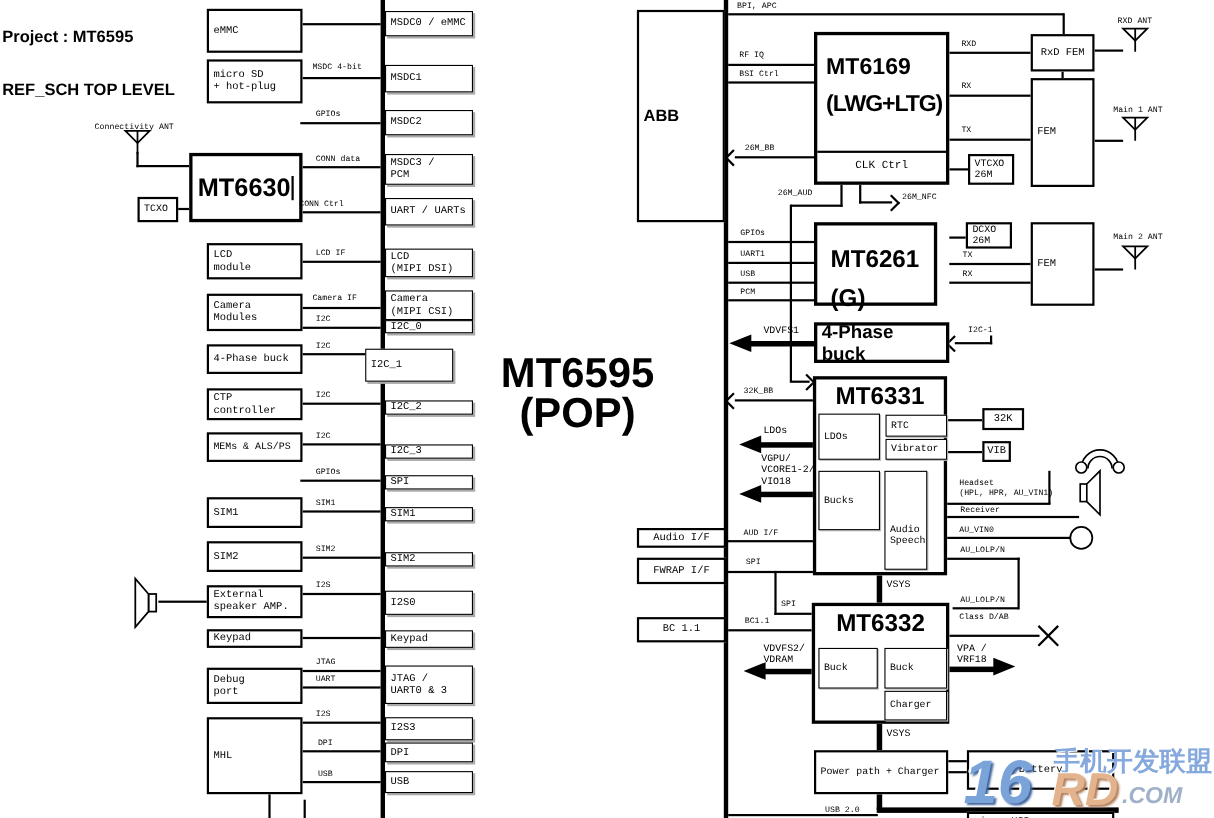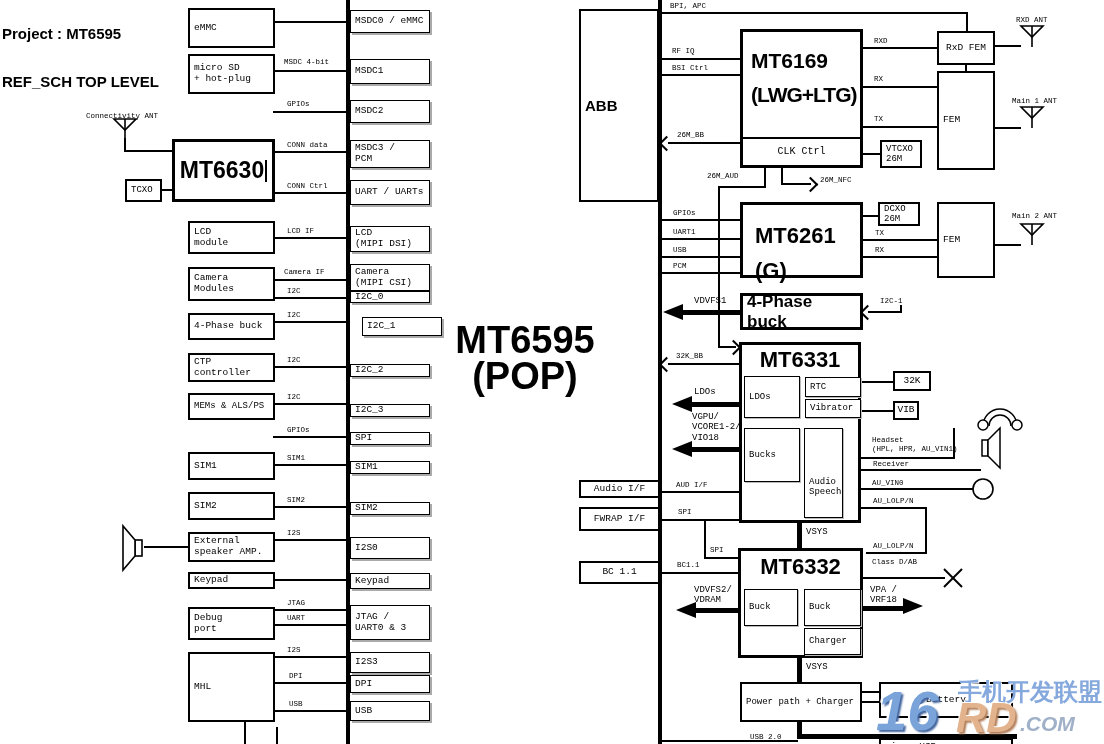--- a/index.html
+++ b/index.html
@@ -162,21 +162,21 @@
   <div class="bx ifx" style="left:350px;top:59px;width:80px;height:25px"><span>MSDC1</span></div>
   <div class="bx ifx" style="left:350px;top:100px;width:80px;height:23px"><span>MSDC2</span></div>
   <div class="bx ifx" style="left:350px;top:140px;width:80px;height:28px"><span>MSDC3 /
 PCM</span></div>
   <div class="bx ifx" style="left:350px;top:180px;width:80px;height:25px"><span>UART / UARTs</span></div>
   <div class="bx ifx" style="left:350px;top:226px;width:80px;height:26px"><span>LCD
 (MIPI DSI)</span></div>
   <div class="bx ifx" style="left:350px;top:264px;width:80px;height:27px"><span>Camera
 (MIPI CSI)</span></div>
   <div class="bx ifx" style="left:350px;top:291px;width:80px;height:12px"><span>I2C_0</span></div>
-  <div class="bx ifx" style="left:362px;top:317px;width:80px;height:19px"><span>I2C_1</span></div>
+  <div class="bx ifx" style="left:332px;top:317px;width:80px;height:30px"><span>I2C_1</span></div>
   <div class="bx ifx" style="left:350px;top:364px;width:80px;height:13px"><span>I2C_2</span></div>
   <div class="bx ifx" style="left:350px;top:404px;width:80px;height:13px"><span>I2C_3</span></div>
   <div class="bx ifx" style="left:350px;top:432px;width:80px;height:13px"><span>SPI</span></div>
   <div class="bx ifx" style="left:350px;top:461px;width:80px;height:13px"><span>SIM1</span></div>
   <div class="bx ifx" style="left:350px;top:502px;width:80px;height:13px"><span>SIM2</span></div>
   <div class="bx ifx" style="left:350px;top:537px;width:80px;height:22px"><span>I2S0</span></div>
   <div class="bx ifx" style="left:350px;top:573px;width:80px;height:16px"><span>Keypad</span></div>
   <div class="bx ifx" style="left:350px;top:605px;width:80px;height:35px"><span>JTAG /
 UART0 &amp; 3</span></div>
   <div class="bx ifx" style="left:350px;top:652px;width:80px;height:21px"><span>I2S3</span></div>
@@ -196,21 +196,21 @@
   </div>
 
   <div class="bx" style="left:880px;top:140px;width:42px;height:28px;font-size:9px"><span>VTCXO
 26M</span></div>
   <div class="bx" style="left:937px;top:31px;width:58px;height:34px;justify-content:center"><span>RxD FEM</span></div>
   <div class="bx" style="left:937px;top:71px;width:58px;height:99px"><span>FEM</span></div>
   <div class="bx" style="left:937px;top:202px;width:58px;height:76px"><span>FEM</span></div>
   <div class="bx" style="left:878px;top:202px;width:42px;height:24px;font-size:9px"><span>DCXO
 26M</span></div>
 
-  <div class="bx thk" style="left:740px;top:202px;width:123px;height:76px;padding:0">
+  <div class="bx thk" style="left:740px;top:202px;width:112px;height:76px;padding:0">
     <div style="position:absolute;left:12px;top:8px" class="chipname">
       <div style="font-size:22px;line-height:24px">MT6261</div>
       <div style="font-size:22px;line-height:24px">(G)</div>
     </div>
   </div>
 
   <div class="bx thk" style="left:740px;top:293px;width:123px;height:37px;justify-content:center">
     <span class="chipname" style="font-size:17px">4-Phase buck</span></div>
 
   <div class="bx thk" style="left:739px;top:342px;width:122px;height:181px;padding:0;align-items:flex-start;justify-content:center">
@@ -235,21 +235,21 @@
   <div class="bx inner" style="left:804px;top:589px;width:57px;height:37px"><span>Buck</span></div>
   <div class="bx inner" style="left:804px;top:628px;width:57px;height:27px"><span>Charger</span></div>
 
   <div class="bx" style="left:740px;top:682px;width:122px;height:40px;font-size:9px"><span>Power path + Charger</span></div>
   <div class="bx" style="left:879px;top:682px;width:134px;height:36px;justify-content:center"><span>Battery</span></div>
   <div class="bx" style="left:879px;top:738px;width:134px;height:24px;justify-content:flex-start;align-items:flex-start;padding-top:2px"><span>micro USB</span></div>
 
   <div class="lbl" style="left:284px;top:58px">MSDC 4-bit</div>
   <div class="lbl" style="left:287px;top:100px">GPIOs</div>
   <div class="lbl" style="left:287px;top:141px">CONN data</div>
-  <div class="lbl" style="left:287px;top:182px">CONN Ctrl</div>
+  <div class="lbl" style="left:272px;top:182px">CONN Ctrl</div>
   <div class="lbl" style="left:287px;top:227px">LCD IF</div>
   <div class="lbl" style="left:284px;top:268px">Camera IF</div>
   <div class="lbl" style="left:287px;top:287px">I2C</div>
   <div class="lbl" style="left:287px;top:311px">I2C</div>
   <div class="lbl" style="left:287px;top:356px">I2C</div>
   <div class="lbl" style="left:287px;top:393px">I2C</div>
   <div class="lbl" style="left:287px;top:426px">GPIOs</div>
   <div class="lbl" style="left:287px;top:454px">SIM1</div>
   <div class="lbl" style="left:287px;top:496px">SIM2</div>
   <div class="lbl" style="left:287px;top:529px">I2S</div>

